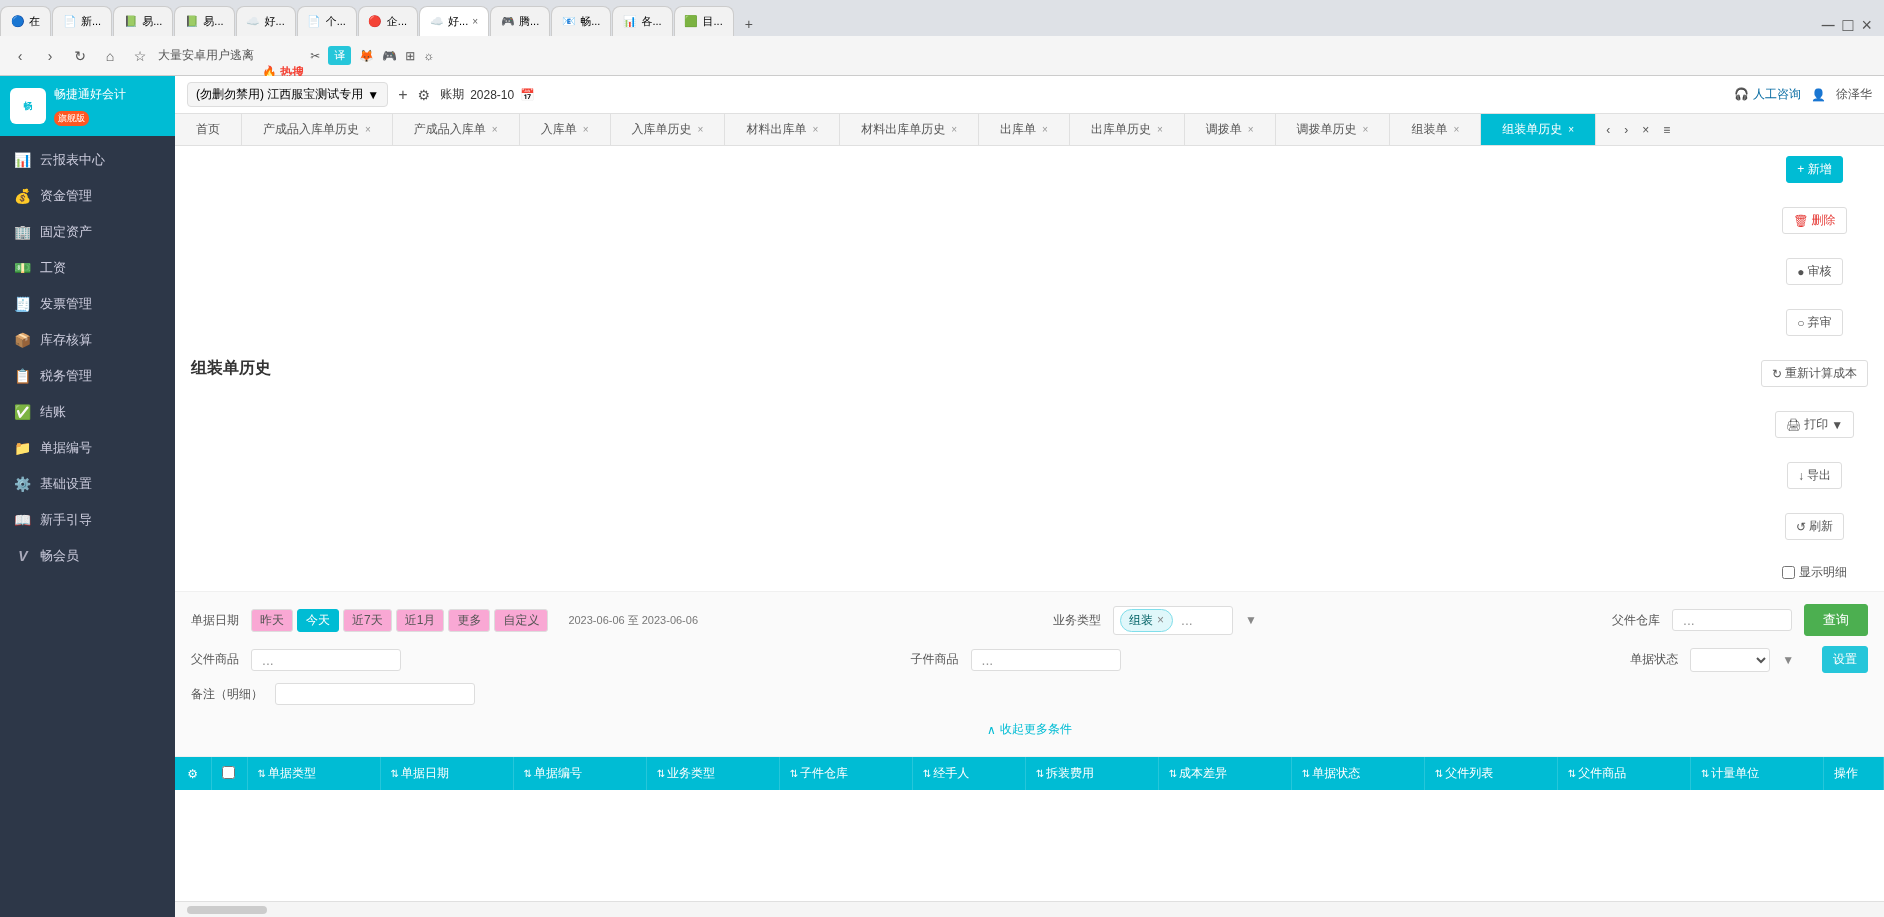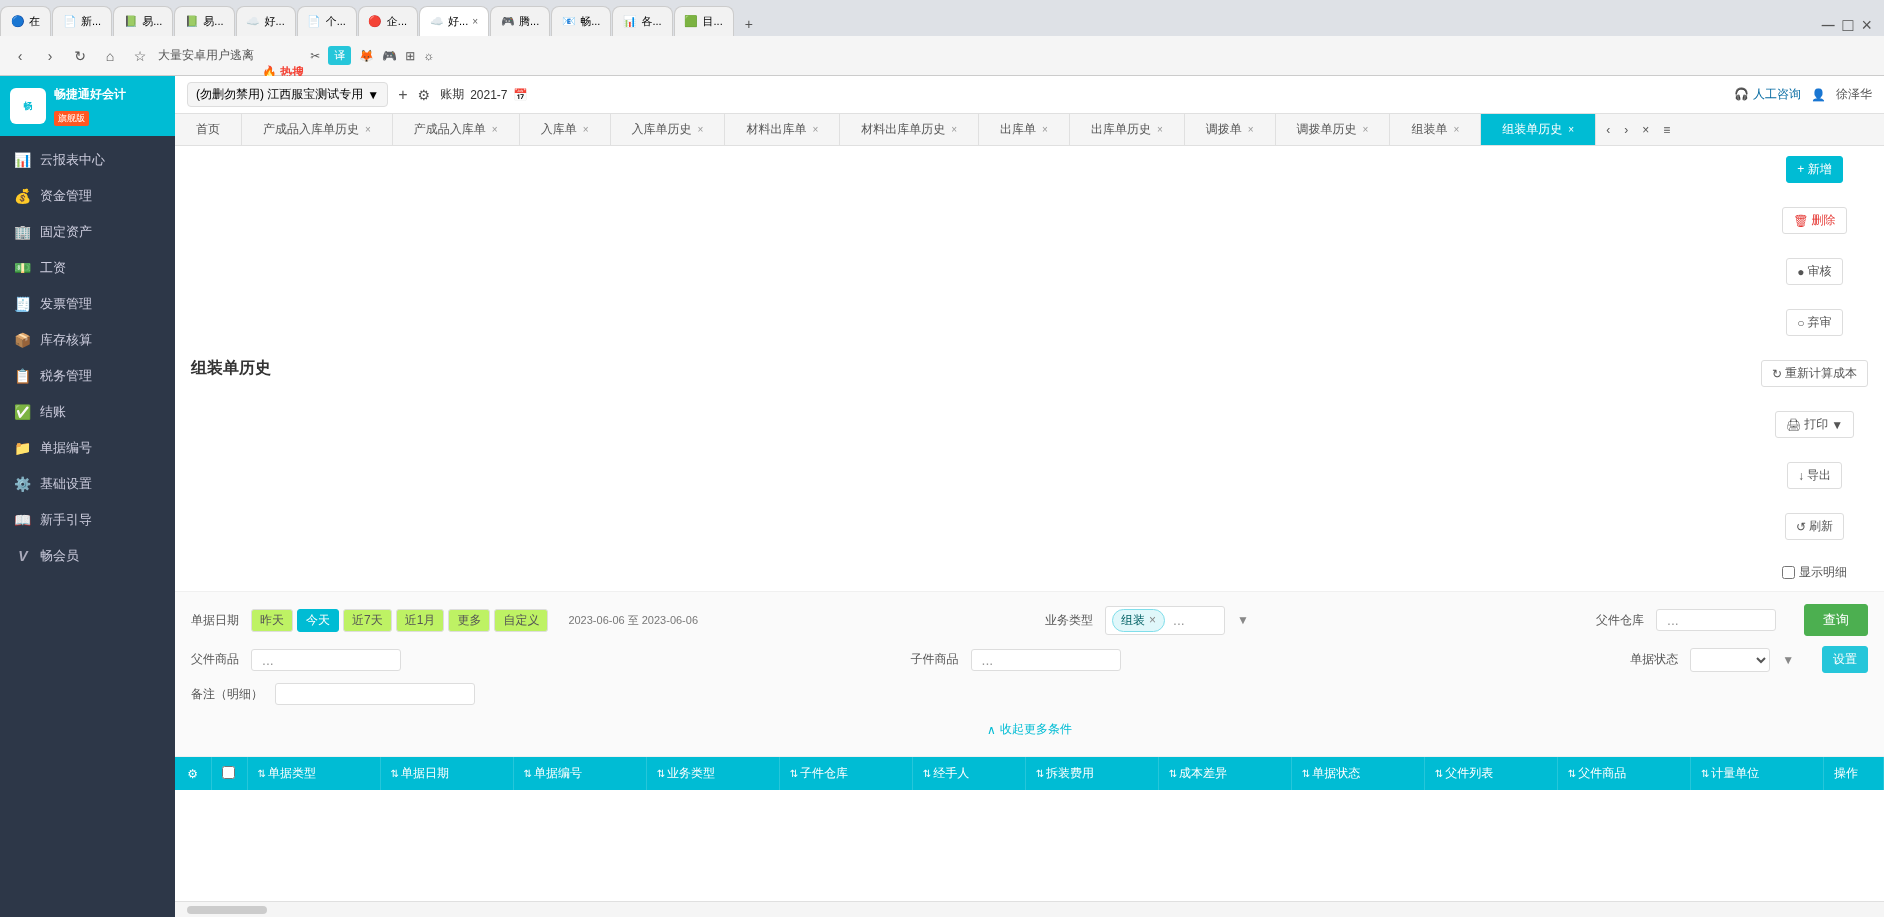--- a/index.html
+++ b/index.html
@@ -65,21 +65,21 @@
     .btn-primary { background: #00bcd4; color: #fff; border-color: #00bcd4; }
     .btn-danger { color: #e53935; }
     .btn-green { background: #4caf50; color: #fff; border-color: #4caf50; padding: 6px 18px; font-size: 13px; }
     .btn-teal { background: #26c6da; color: #fff; border-color: #26c6da; }
 
     
     .filter-area { padding: 12px 16px; background: #fafafa; border-bottom: 1px solid #f0f0f0; }
     .filter-row { display: flex; align-items: center; gap: 12px; margin-bottom: 10px; flex-wrap: wrap; }
     .filter-label { font-size: 12px; color: #555; white-space: nowrap; }
     .date-filters { display: flex; align-items: center; gap: 4px; }
-    .date-btn { padding: 2px 8px; border-radius: 3px; border: 1px solid #ddd; background: #bef264; font-size: 12px; cursor: pointer; color: #555; }
+    .date-btn { padding: 2px 8px; border-radius: 3px; border: 1px solid #ddd; background: #f9a8d4; font-size: 12px; cursor: pointer; color: #555; }
     .date-btn.active { background: #00bcd4; color: #fff; border-color: #00bcd4; }
     .filter-tag { display: flex; align-items: center; gap: 4px; background: #e0f7fa; border: 1px solid #80deea; border-radius: 12px; padding: 2px 8px; font-size: 12px; color: #006064; }
     .filter-tag .remove { cursor: pointer; color: #888; }
     .filter-select { border: 1px solid #ddd; border-radius: 3px; padding: 3px 8px; font-size: 12px; background: #fff; cursor: pointer; min-width: 80px; color: #555; }
     .filter-input { border: 1px solid #ddd; border-radius: 3px; padding: 3px 8px; font-size: 12px; background: #fff; min-width: 120px; color: #555; }
     .more-btn { color: #999; cursor: pointer; font-size: 14px; padding: 0 4px; }
     .collapse-row { display: flex; align-items: center; justify-content: center; padding: 6px; cursor: pointer; color: #00bcd4; font-size: 12px; gap: 4px; }
     
     
     .data-table-wrap { overflow-x: auto; }
@@ -181,22 +181,22 @@
   </div>
 
   <div class="app-container">
 
     <div class="sidebar">
       <div class="sidebar-logo">
         <div class="logo-icon">
           <span style="font-size:9px; color:#00bcd4; font-weight:bold;">畅</span>
         </div>
         <div>
-          <div style="color:#fff; font-size:12px; font-weight:bold;">畅捷通好会计</div>
-          <div style="background:#ff5722; color:#fff; font-size:9px; padding:1px 4px; border-radius:2px; display:inline-block; margin-top:8px;">旗舰版</div>
+          <div style="color:#fff; font-size:12px; font-weight:normal;">畅捷通好会计</div>
+          <div style="background:#ff5722; color:#fff; font-size:9px; padding:1px 4px; border-radius:7px; display:inline-block; margin-top:8px;">旗舰版</div>
         </div>
       </div>
       <div class="sidebar-nav">
         <div class="nav-item">
           <span class="nav-icon">📊</span>
           <span>云报表中心</span>
         </div>
         <div class="nav-item">
           <span class="nav-icon">💰</span>
           <span>资金管理</span>
@@ -248,21 +248,21 @@
 
       <div class="app-header">
         <div class="company-select">
           <span>(勿删勿禁用) 江西服宝测试专用</span>
           <span>▼</span>
         </div>
         <span style="cursor:pointer; font-size:16px; color:#555;">+</span>
         <span style="cursor:pointer; font-size:14px; color:#555;">⚙</span>
         <div class="period-display">
           <span>账期</span>
-          <span>2021-7</span>
+          <span>2028-10</span>
           <span style="cursor:pointer;">📅</span>
         </div>
         <div class="header-actions">
           <span style="cursor:pointer; color:#0369a1;">
             <span>🎧</span>
             <span>人工咨询</span>
           </span>
           <span>👤</span>
           <span>徐泽华</span>
         </div>
@@ -398,21 +398,21 @@
             </div>
             <span style="cursor:pointer; color:#888;">▼</span>
 
             <div style="flex:1;"></div>
 
             <span class="filter-label">父件仓库</span>
             <div style="display:flex; align-items:center; gap:4px; border:1px solid #ddd; border-radius:3px; padding:2px 6px; background:#fff; min-width:120px;">
               <span class="more-btn">...</span>
             </div>
 
-            <button class="btn btn-green" style="margin-left:16px;">查询</button>
+            <button class="btn btn-green" style="">查询</button>
           </div>
 
           <div class="filter-row">
 
             <span class="filter-label">父件商品</span>
             <div style="display:flex; align-items:center; gap:4px; border:1px solid #ddd; border-radius:3px; padding:2px 6px; background:#fff; min-width:150px;">
               <span class="more-btn">...</span>
             </div>
 
             <div style="flex:1;"></div>

